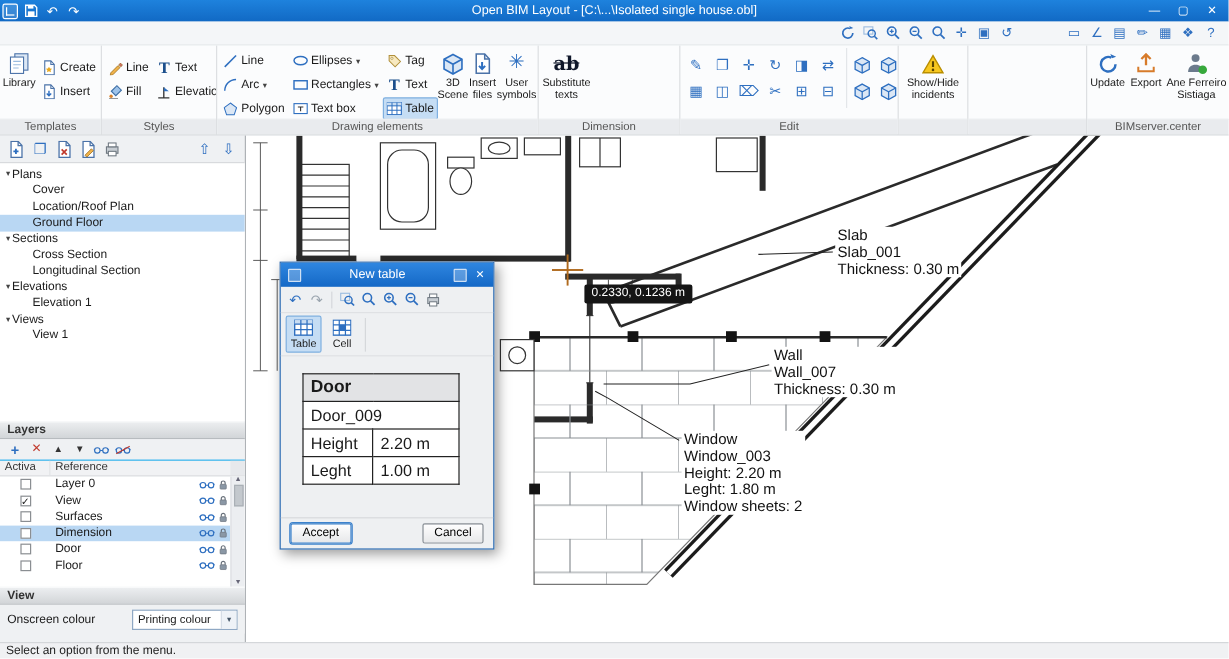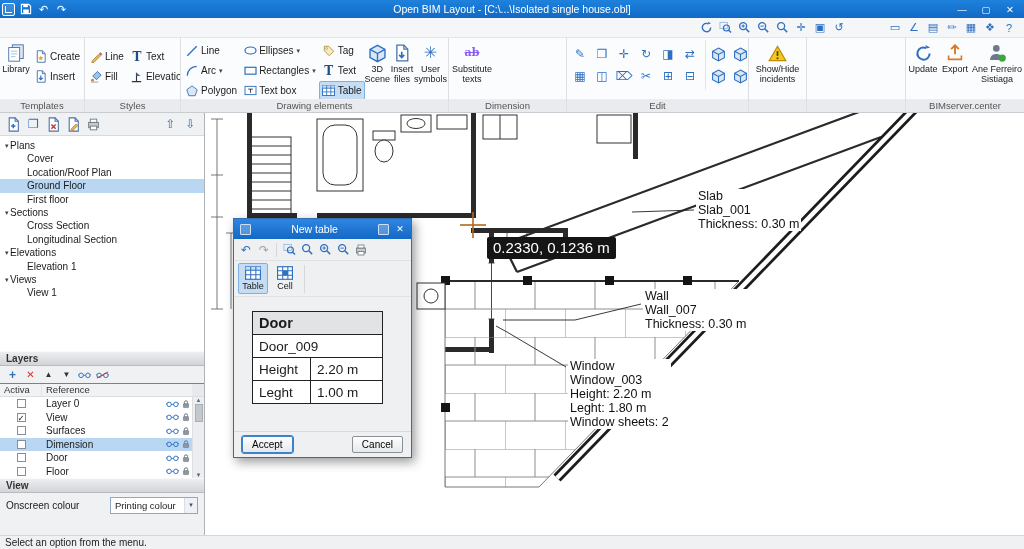--- a/index.html
+++ b/index.html
@@ -29,59 +29,59 @@
 .sbtn{display:flex;align-items:center;gap:2px;height:19px;padding:0 2px;font-size:10px;white-space:nowrap;border:1px solid transparent;border-radius:2px}
 .cic{width:14px;height:14px;min-width:14px;display:flex;align-items:center;justify-content:center;font-size:11px}
 .sbtn.active{background:#c5ddf4;border-color:#7fb0e0}
 .mini-arrow{font-size:7px;color:#444;margin-left:1px}
 .bbtn{display:flex;flex-direction:column;align-items:center;gap:1px;padding-top:2px;font-size:9px;line-height:9.5px;text-align:center;border-radius:2px;height:58px}
 .bic{width:22px;height:22px;display:flex;align-items:center;justify-content:center}
 .editgrid{display:grid;grid-template-columns:repeat(6,20px);grid-auto-rows:20px;gap:2px;padding:4px 2px}
 .egi{display:flex;align-items:center;justify-content:center;font-size:12px;color:#2e6fc0}
 .cubegrid{display:grid;grid-template-columns:20px 20px;grid-auto-rows:20px;gap:2px;padding:4px 2px;margin-left:3px;border-left:1px solid #e3e6e9}
 .Tic{font-family:"DejaVu Serif",serif;font-weight:bold;font-size:12px;color:#1c4f8c}
-.abic{font-family:"DejaVu Serif",serif;font-weight:bold;font-size:11px;color:#8b5cf6;text-decoration:line-through}
+.abic{font-family:"DejaVu Serif",serif;font-weight:bold;font-size:16px;color:#0f172a;text-decoration:line-through}
 
 .main{position:absolute;top:113px;left:0;width:1024px;bottom:14px;display:flex}
 .sidebar{width:205px;min-width:205px;background:#eff1f3;border-right:1px solid #aeb2b6;display:flex;flex-direction:column}
 .phead{height:15px;background:linear-gradient(#eceef0,#d2d5d8);border-top:1px solid #f8f9fa;border-bottom:1px solid #b7bbbf;font-size:10px;font-weight:bold;color:#333;line-height:14px;padding-left:6px}
 .stoolbar{height:22px;display:flex;align-items:center;gap:3px;padding:0 5px}
 .stool{width:17px;height:17px;display:flex;align-items:center;justify-content:center;font-size:12px;color:#2e6fc0}
 .stool-spacer{flex:1}
 .tree{height:216px;background:#fff;border-top:1px solid #d8dadd;overflow:hidden;padding-top:3px;font-size:10px}
 .titem{height:13.4px;line-height:13.4px;display:flex;align-items:center;white-space:nowrap}
 .titem .arr{width:10px;font-size:7px;color:#444;padding-left:5px}
 .titem.child{padding-left:27px}
 .titem.sel{background:#b9d7f3}
 .ltoolbar{height:17px;display:flex;align-items:center;gap:5px;padding:0 6px;background:#eff1f3}
 .lt{width:13px;height:13px;display:flex;align-items:center;justify-content:center;font-size:10px}
 .ltable{background:#fff;border-top:1px solid #0ea5e9}
 .lhead{display:flex;height:13px;background:#f1f2f4;border-bottom:1px solid #dcdee1;font-size:9.5px;color:#333}
 .lh-active{width:42px;padding-left:4px;border-right:1px solid #e2e4e7;line-height:12px}
 .lh-ref{flex:1;padding-left:4px;line-height:12px}
 .lh-sc{width:12px;background:#e7e9ec}
-.lrows{height:81px;overflow:hidden;display:flex}
+.lrows{height:92px;overflow:hidden;display:flex}
 .lrowcol{flex:1;overflow:hidden}
 .lrow{display:flex;align-items:center;height:13.5px;font-size:10px}
 .lrow.sel{background:#b9d7f3}
 .cbcell{width:42px;display:flex;justify-content:center}
 .cb{width:9px;height:9px;border:1px solid #8a8e92;background:#fff;font-size:8.5px;line-height:8px;text-align:center;color:#222}
 .lname{flex:1;padding-left:4px;white-space:nowrap;overflow:hidden}
 .licons{width:34px;display:flex;gap:3px;align-items:center;justify-content:flex-end;padding-right:2px}
 .lscroll{width:12px;background:#eceef1;border-left:1px solid #dcdee1;display:flex;flex-direction:column;align-items:center;font-size:6px;color:#667}
 .lscroll .thumb{width:8px;height:18px;background:#c3c8cd;border:1px solid #aab0b6;margin-top:1px}
 .lscroll .spacer{flex:1}
 .viewrow{height:24px;display:flex;align-items:center;padding:0 6px;background:#eff1f3;font-size:10px}
 .dd{margin-left:auto;width:88px;height:17px;border:1px solid #8fa8c4;background:#fff;display:flex;align-items:center;font-size:9.5px;padding-left:4px}
 .ddarr{margin-left:auto;width:13px;height:100%;display:flex;align-items:center;justify-content:center;font-size:7px;color:#456;border-left:1px solid #d6dde6;background:#eef2f7}
 
 .canvas{flex:1;position:relative;background:#fff;overflow:hidden}
 .plan{position:absolute;left:0;top:0}
 .ann{position:absolute;font-size:12.5px;line-height:14px;color:#111;white-space:nowrap;background:#fff;padding:0 2px}
-.coordtip{position:absolute;left:282px;top:124px;background:#151515;color:#fff;font-size:15px;padding:2px 6px 3px;border-radius:2px;white-space:nowrap}
+.coordtip{position:absolute;left:282px;top:124px;background:#151515;color:#fff;font-size:10px;padding:2px 6px 3px;border-radius:2px;white-space:nowrap}
 
 .dialog{position:absolute;left:28px;top:105px;width:179px;height:240px;background:#eef0f2;border:1px solid #2f6eb5;box-shadow:3px 4px 10px rgba(0,0,0,.4);display:flex;flex-direction:column}
 .dlg-title{height:20px;background:linear-gradient(#2f86e0,#1468c6);color:#fff;display:flex;align-items:center;padding:0 3px;font-size:10.5px}
 .dtic{width:11px;height:11px;border:1px solid #cfe0f4;border-radius:1px;margin:0 3px;background:rgba(255,255,255,.25)}
 .dlg-title .t{flex:1;text-align:center}
 .dlg-close{width:16px;height:14px;display:flex;align-items:center;justify-content:center;color:#fff;font-size:9px}
 .dlg-tb{height:22px;display:flex;align-items:center;gap:2px;padding:0 4px;border-bottom:1px solid #dfe1e4}
 .dti{width:16px;height:16px;display:flex;align-items:center;justify-content:center;font-size:12px;color:#2e6fc0}
 .dti.dis{color:#9aa4ae}
 .vsep{width:1px;height:14px;background:#d5d8db;margin:0 2px}
@@ -639,23 +639,20 @@
           </div>
         <div class="titem child">
             <span>Cover</span>
           </div>
         <div class="titem child">
             <span>Location/Roof Plan</span>
           </div>
         <div class="titem child sel">
             <span>Ground Floor</span>
           </div>
-        <div class="titem child">
-            <span>First floor</span>
-          </div>
         <div class="titem">
             <span class="arr">▾</span>
             <span>Sections</span>
           </div>
         <div class="titem child">
             <span>Cross Section</span>
           </div>
         <div class="titem child">
             <span>Longitudinal Section</span>
           </div>

